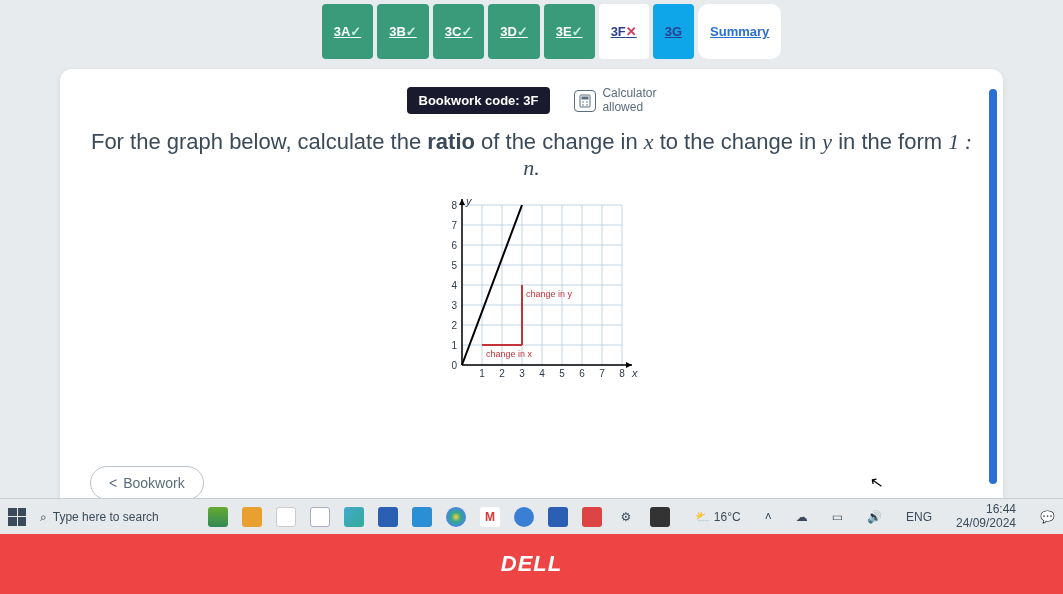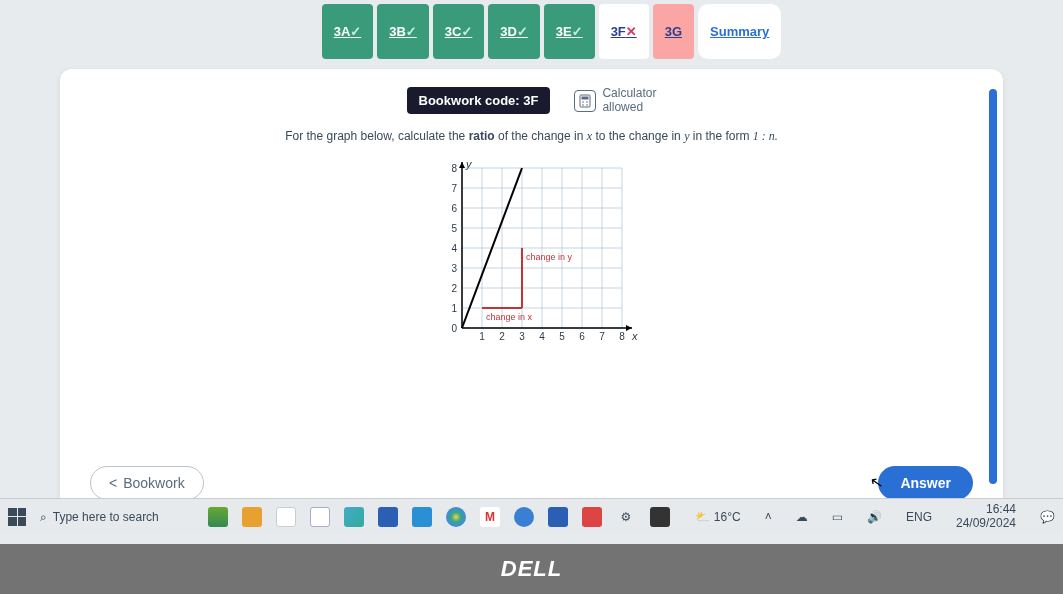--- a/index.html
+++ b/index.html
@@ -24,21 +24,21 @@
       font-size: 13px;
       font-weight: bold;
       color: white;
       display: flex;
       align-items: center;
       cursor: pointer;
       text-decoration: underline;
     }
     .tab.done { background: #3a9b7a; }
     .tab.fail { background: white; color: #2a3f8f; }
-    .tab.inactive { background: #fca5a5; color: #2a3f8f; }
+    .tab.inactive { background: #0ea5e9; color: #2a3f8f; }
     .tab.summary { background: white; color: #2a6fd4; font-weight: bold; border-radius: 10px; }
     .check { color: #c4f0d8; }
     .cross { color: #d43a5a; }
     .content-card {
       background: white;
       margin: 6px 60px;
       border-radius: 12px;
       padding: 18px 30px 16px;
       position: relative;
       min-height: 445px;
@@ -71,21 +71,21 @@
       width: 22px; height: 22px;
       border: 1.5px solid #5a6c7d;
       border-radius: 4px;
       display: flex; align-items: center; justify-content: center;
       font-size: 10px;
       position: relative;
     }
     .question-text {
       text-align: center;
       color: #3a4a5a;
-      font-size: 12px;
+      font-size: 22px;
       margin-bottom: 14px;
     }
     .question-text .bold { font-weight: bold; }
     .question-text .math { font-style: italic; font-family: serif; }
     .question-sub {
       text-align: center;
       color: #3a4a5a;
       font-size: 16px;
       margin-bottom: 18px;
     }
@@ -178,22 +178,22 @@
       padding: 2px 8px;
       flex: 0 0 160px;
     }
     .tb-icons { display: flex; gap: 14px; align-items: center; margin-left: 10px; }
     .tb-icon { width: 20px; height: 20px; border-radius: 3px; }
     .tb-right { margin-left: auto; display: flex; align-items: center; gap: 24px; }
     .tb-time { text-align: right; font-size: 12px; line-height: 1.1; }
     .bezel {
       position: absolute;
       bottom: 0; left: 0; right: 0;
-      height: 50px;
-      background: #737373;
+      height: 60px;
+      background: #ef4444;
       display: flex;
       align-items: center;
       justify-content: center;
     }
     .dell-logo {
       color: white;
       font-size: 22px;
       font-weight: bold;
       font-style: italic;
       letter-spacing: 1px;
@@ -330,21 +330,20 @@
       <text x="104" y="102" font-size="9" fill="#c4333a">change in y</text>
       <text x="64" y="162" font-size="9" fill="#c4333a">change in x</text>
     </svg>
   </div>
 
   <div class="footer-row">
     <button class="btn-outline">
       <span>&lt;</span>
       <span>Bookwork</span>
     </button>
-    <button class="btn-answer">Answer</button>
   </div>
 </div>
 
 <span class="cursor-arrow">↖</span>
 
 <div class="taskbar">
   <div class="win-icon">
       <span></span>
       <span></span>
       <span></span>

